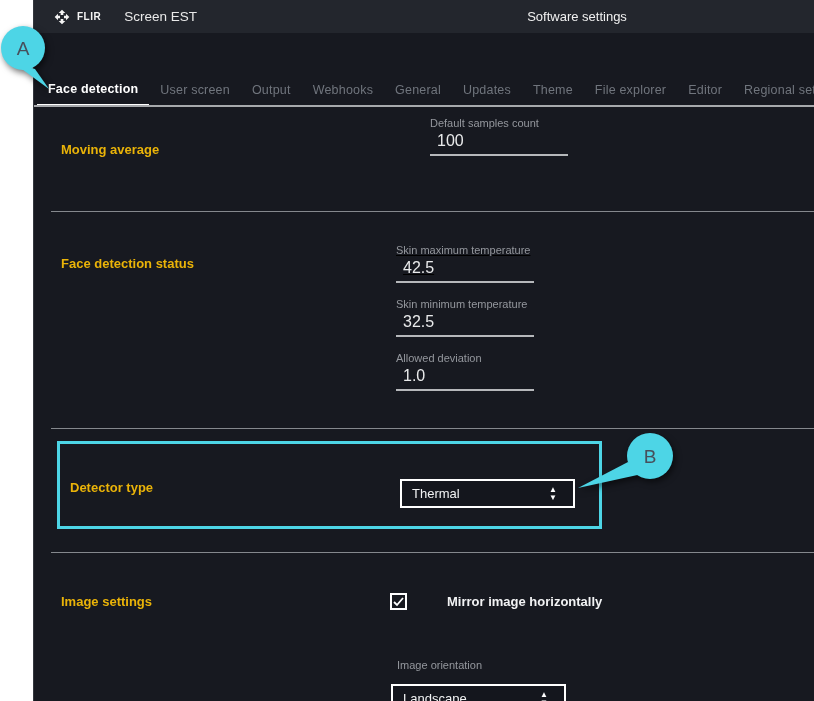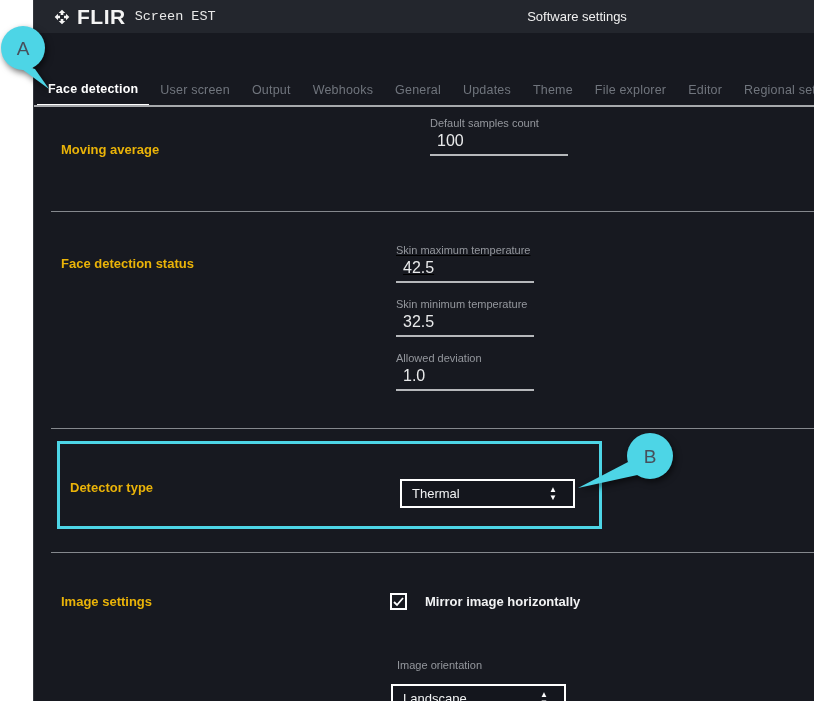--- a/index.html
+++ b/index.html
@@ -8,22 +8,22 @@
   .page { position:relative; width:814px; height:701px; }
 
   
   .app { position:absolute; left:33px; top:0; width:781px; height:701px;
          background:#171920; border-left:1px solid #34373e; overflow:hidden; }
 
   
   .titlebar { position:relative; height:33px; background:#23262d; }
   .logo { position:absolute; left:20px; top:0; height:33px; display:flex; align-items:center; gap:7px; }
   .logo-icon { width:16px; height:16px; display:block; }
-  .logo-brand { color:#f4f4f4; font-weight:bold; font-size:21px; letter-spacing:0.5px; }
-  .logo-product { color:#e9e9e9; font-size:13.5px; margin-left:2px;font-family:Liberation Mono, monospace; }
+  .logo-brand { color:#f4f4f4; font-weight:bold; font-size:10px; letter-spacing:0.5px; }
+  .logo-product { color:#e9e9e9; font-size:13.5px; margin-left:16px; }
   .titlebar-title { position:absolute; left:543px; top:0; height:33px; transform:translateX(-50%);
                     display:flex; align-items:center; color:#f0f0f0; font-size:13px; white-space:nowrap; }
 
   
   .tabbar { display:flex; align-items:flex-end; padding:49px 0 0 3px; border-bottom:2px solid #a7a9ac;
             white-space:nowrap; overflow:hidden; }
   .tab { flex:0 0 auto; padding:0 11px 8px 11px; font-size:12.5px; letter-spacing:0.2px;
          color:#70757d; cursor:default; }
   .tab.active { color:#ffffff; font-weight:bold; border-bottom:3px solid #ffffff; margin-bottom:-2px; }
 
@@ -51,21 +51,21 @@
            font-size:13px; padding:0 16px 0 10px; cursor:default; }
   .combo-value { flex:1 1 auto; }
   .spinner { display:flex; flex-direction:column; align-items:center; line-height:6px;
              font-size:8px; color:#ffffff; gap:2px; }
 
   
   .checkrow { position:absolute; left:339px; display:flex; align-items:center; }
   .checkbox { width:17px; height:17px; border:2px solid #ffffff; background:transparent;
               display:flex; align-items:center; justify-content:center; }
   .checkbox svg { display:block; }
-  .checklabel { margin-left:18px; color:#f2f3f4; font-size:13px; font-weight:bold; }
+  .checklabel { margin-left:40px; color:#f2f3f4; font-size:13px; font-weight:bold; }
 
   .orient-label { position:absolute; left:346px; color:#94979d; font-size:11px; }
 
   
   .callout { position:absolute; filter:drop-shadow(2px 3px 3px rgba(0,0,0,0.55)); }
   .callout text { font-family:"Liberation Sans", sans-serif; font-size:19px; fill:#47505c; }
 </style>
 </head>
 <body>
 

